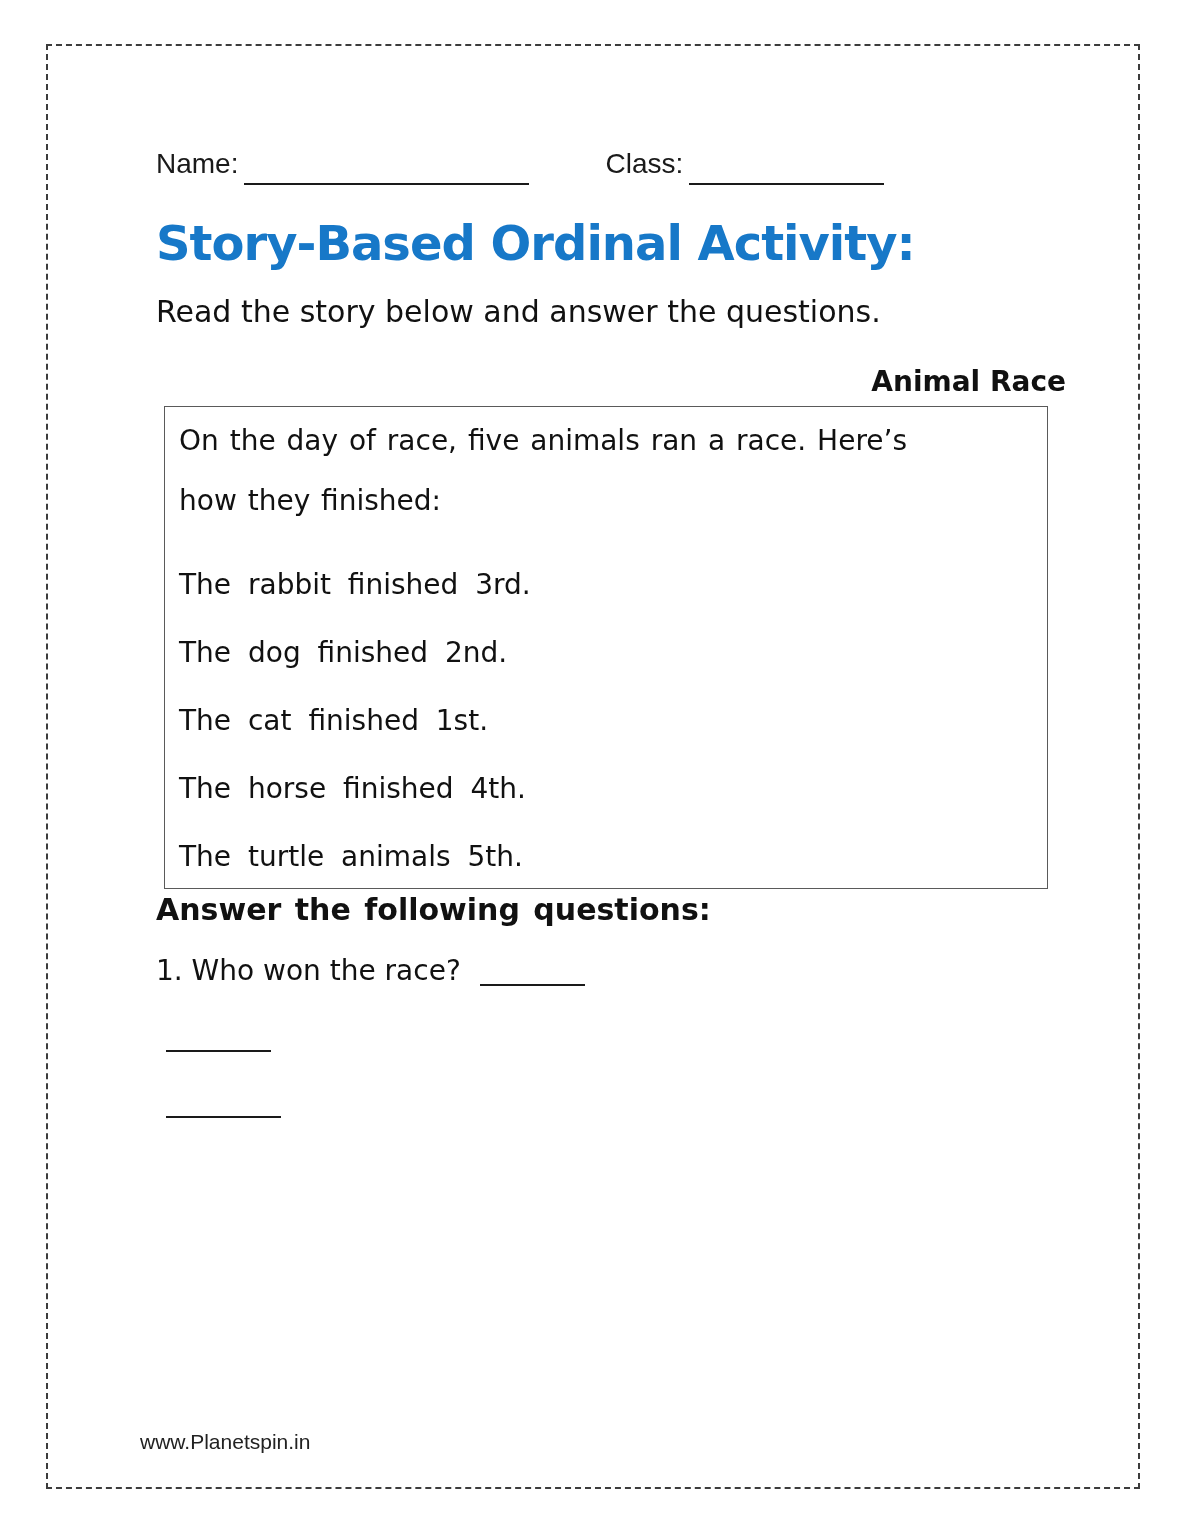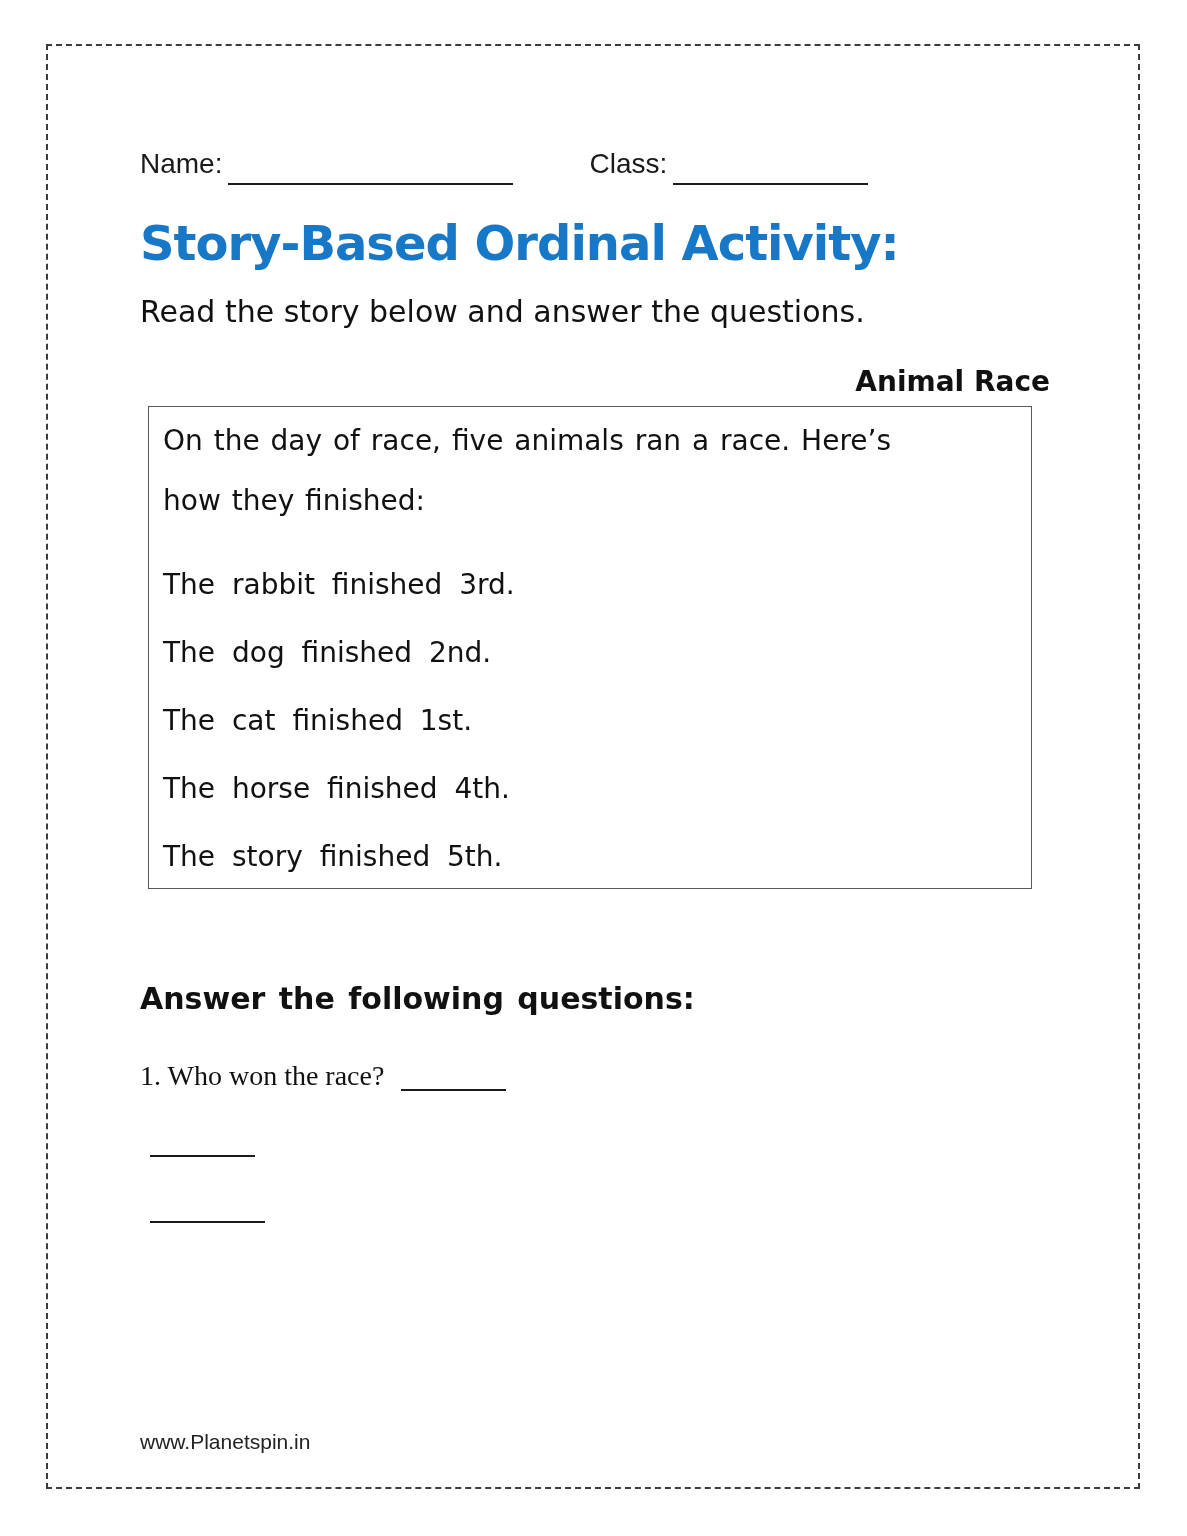--- a/index.html
+++ b/index.html
@@ -4,21 +4,21 @@
 <style>
   * { margin:0; padding:0; box-sizing:border-box; }
   html,body { width:1187px; height:1536px; background:#ffffff; }
   body { font-family:"DejaVu Sans", sans-serif; color:#111111; position:relative; }
 
   .page-border {
     position:absolute; left:46px; top:44px; width:1094px; height:1445px;
     border:2px dashed #3c3c3c;
   }
 
-  .content { position:absolute; left:140px; top:140px; width:910px; }
+  .content { position:absolute; left:156px; top:140px; width:910px; }
 
   
   .header-row { display:flex; align-items:flex-end; height:40px;
     font-family:"Liberation Sans", sans-serif; font-size:28px; color:#1a1a1a; }
   .blank { display:inline-block; border-bottom:2.5px solid #1a1a1a; height:30px;
     transform:translateY(5px); }
   .blank-name { width:285px; margin-left:6px; }
   .blank-class { width:195px; margin-left:6px; }
   .class-group { margin-left:76px; }
 
@@ -30,23 +30,23 @@
   
   .story-heading { margin-top:32px; font-size:28px; line-height:36px; font-weight:bold;
     text-align:right; width:100%; padding-left:50px; }
   .story-box { margin-top:6px; margin-left:8px; width:884px; height:483px;
     border:1.5px solid #5a5a5a; padding:4px 14px; overflow:hidden; }
   .story-intro { font-size:28px; line-height:60px; white-space:nowrap; word-spacing:2px; }
   .story-result { font-size:28px; line-height:68px; white-space:nowrap; word-spacing:8px; }
   .story-result.first { margin-top:20px; }
 
   
-  .answer-heading { margin-top:89px; font-size:30px; line-height:42px; font-weight:bold;
+  .answer-heading { font-size:30px; line-height:42px; font-weight:bold;
     word-spacing:3px; }
-  .questions { margin-top:36px;font-family:Liberation Serif, serif; }
+  .questions { margin-top:20px; }
   .question-row { font-size:28px; line-height:40px; margin-bottom:26px; white-space:nowrap; }
   .q-blank { height:26px; transform:translateY(6px); margin-left:10px; }
   .q-blank-short { width:105px; }
   .q-blank-long { width:115px; }
 
   
   .footer { position:absolute; left:140px; top:1430px;
     font-family:"Liberation Sans", sans-serif; font-size:21px; color:#222; }
 </style>
 </head>
@@ -69,21 +69,21 @@
 
   <div class="story-heading">Animal Race</div>
 
   <div class="story-box">
     <div class="story-intro">On the day of race, five animals ran a race. Here’s</div>
     <div class="story-intro">how they finished:</div>
     <div class="story-result first">The rabbit finished 3rd.</div>
     <div class="story-result">The dog finished 2nd.</div>
     <div class="story-result">The cat finished 1st.</div>
     <div class="story-result">The horse finished 4th.</div>
-    <div class="story-result">The story finished 5th.</div>
+    <div class="story-result">The turtle animals 5th.</div>
   </div>
 
   <div class="answer-heading">Answer the following questions:</div>
 
   <div class="questions">
     <div class="question-row">
       <span>1. Who won the race?</span>
       <span class="blank q-blank q-blank-short"></span>
     </div>
     <div class="question-row">

